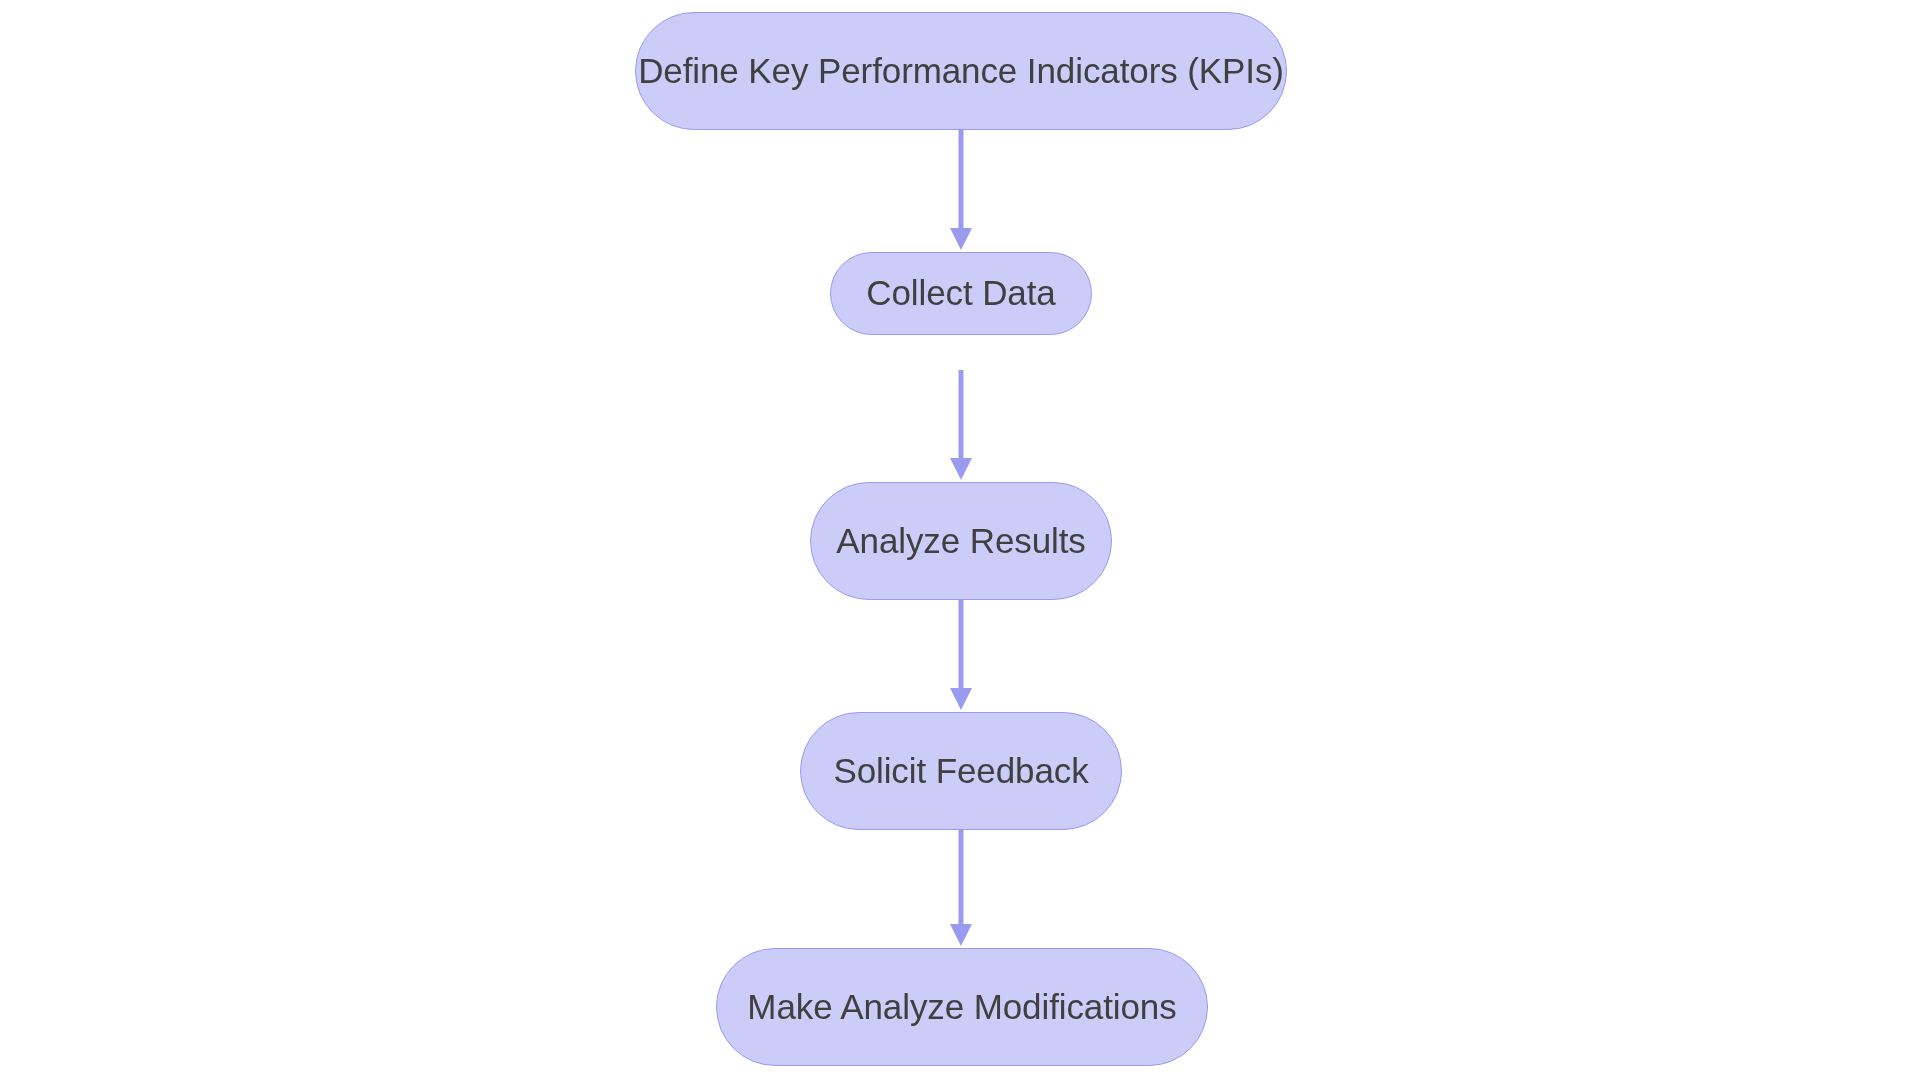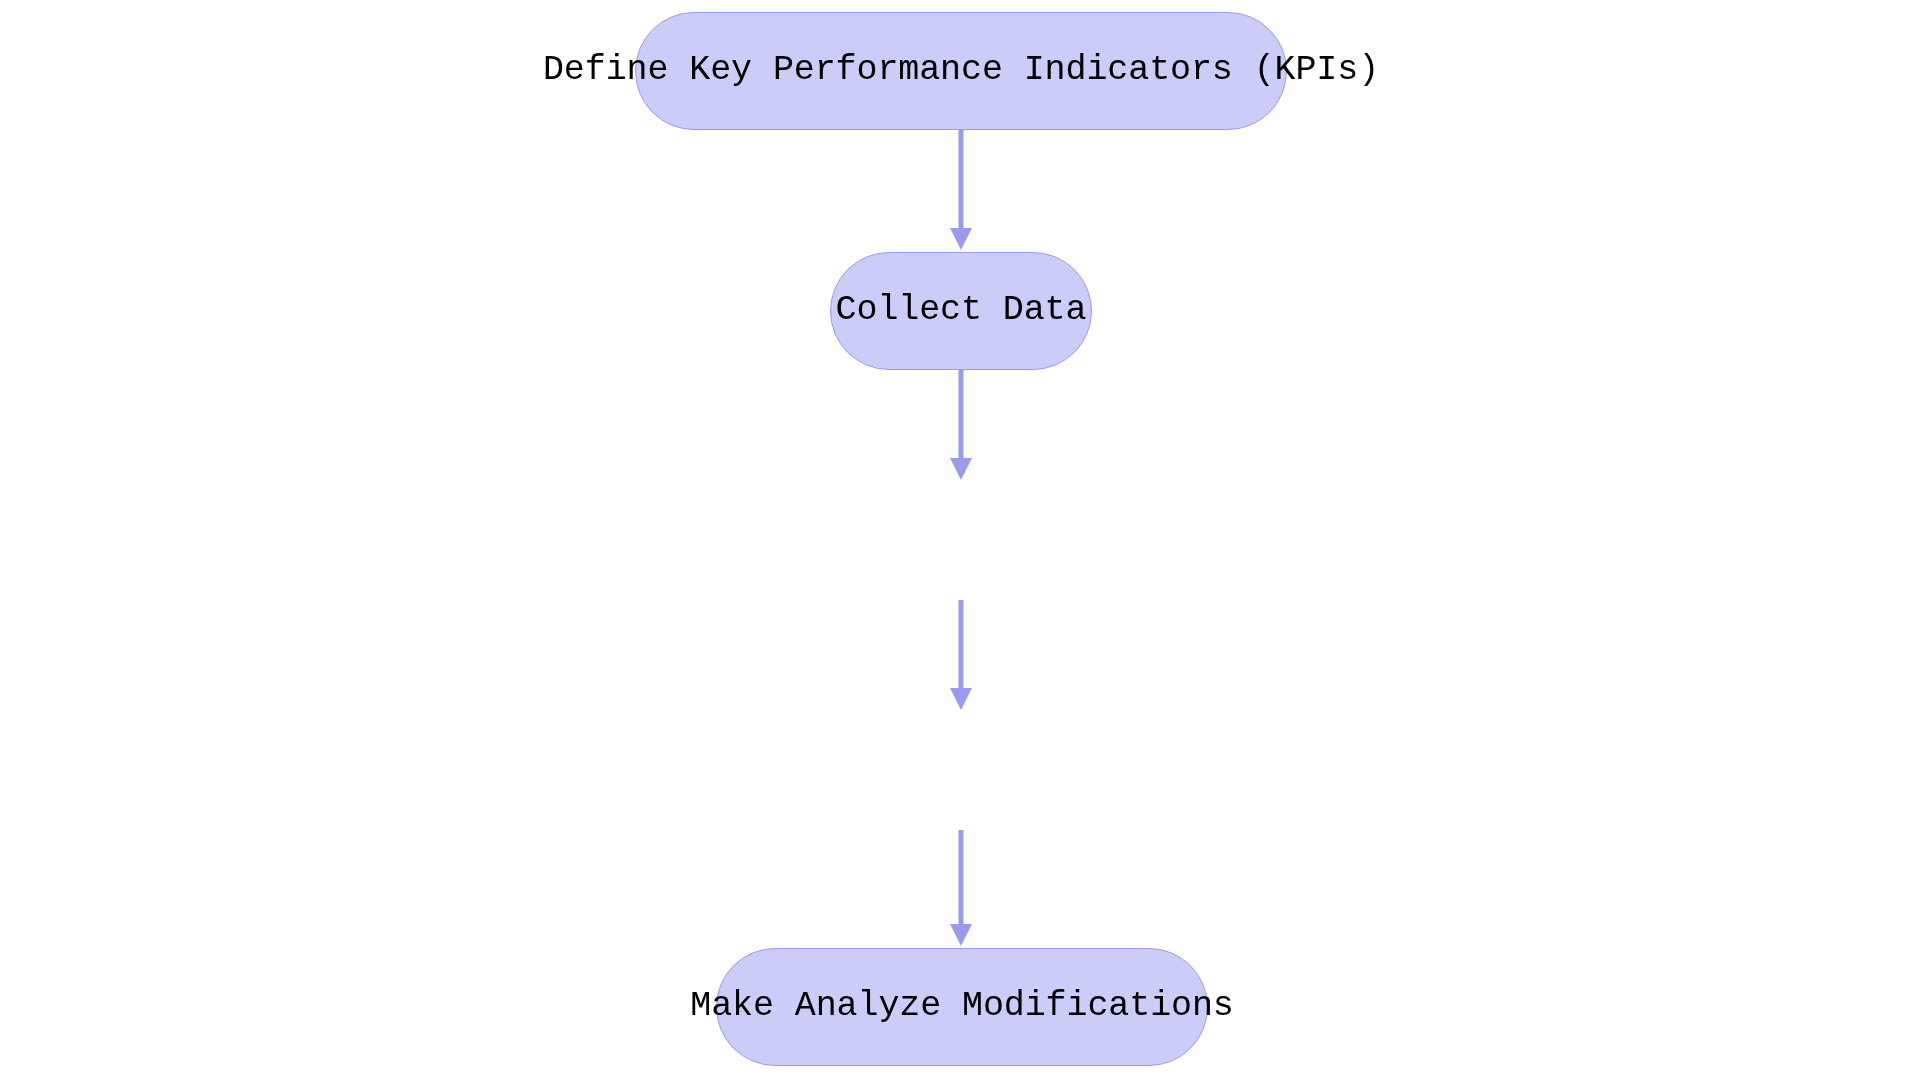--- a/index.html
+++ b/index.html
@@ -36,28 +36,27 @@
     font-family: "Liberation Sans", sans-serif;
     font-weight: 400;
     letter-spacing: -0.1px;
     white-space: nowrap;
     user-select: none;
   }
 
   .node-label {
     display: block;
     line-height: 1;
-    color: #000000;
+    color: #404040;
     padding-bottom: 2px;
-    font-family: Liberation Mono, monospace;
   }
 
   
   #node-kpi      { left: 635px; top: 12px;   width: 652px; height: 118px; font-size: 35px; }
-  #node-collect  { left: 830px; top: 252px;  width: 262px; height: 118px; font-size: 35px; }
+  #node-collect  { left: 830px; top: 252px;  width: 262px; height: 83px; font-size: 35px; }
   #node-analyze  { left: 810px; top: 482px;  width: 302px; height: 118px; font-size: 35px; }
   #node-feedback { left: 800px; top: 712px;  width: 322px; height: 118px; font-size: 35px; }
   #node-modify   { left: 716px; top: 948px;  width: 492px; height: 118px; font-size: 35px; }
 
   
   #connector-layer {
     position: absolute;
     left: 0;
     top: 0;
     width: 1920px;
@@ -103,19 +102,25 @@
   </svg>
 
   <div class="node" id="node-kpi">
     <span class="node-label">Define Key Performance Indicators (KPIs)</span>
   </div>
 
   <div class="node" id="node-collect">
     <span class="node-label">Collect Data</span>
   </div>
 
+  <div class="node" id="node-analyze">
+    <span class="node-label">Analyze Results</span>
+  </div>
 
+  <div class="node" id="node-feedback">
+    <span class="node-label">Solicit Feedback</span>
+  </div>
 
   <div class="node" id="node-modify">
     <span class="node-label">Make Analyze Modifications</span>
   </div>
 
 </div>
 
 </body></html>

